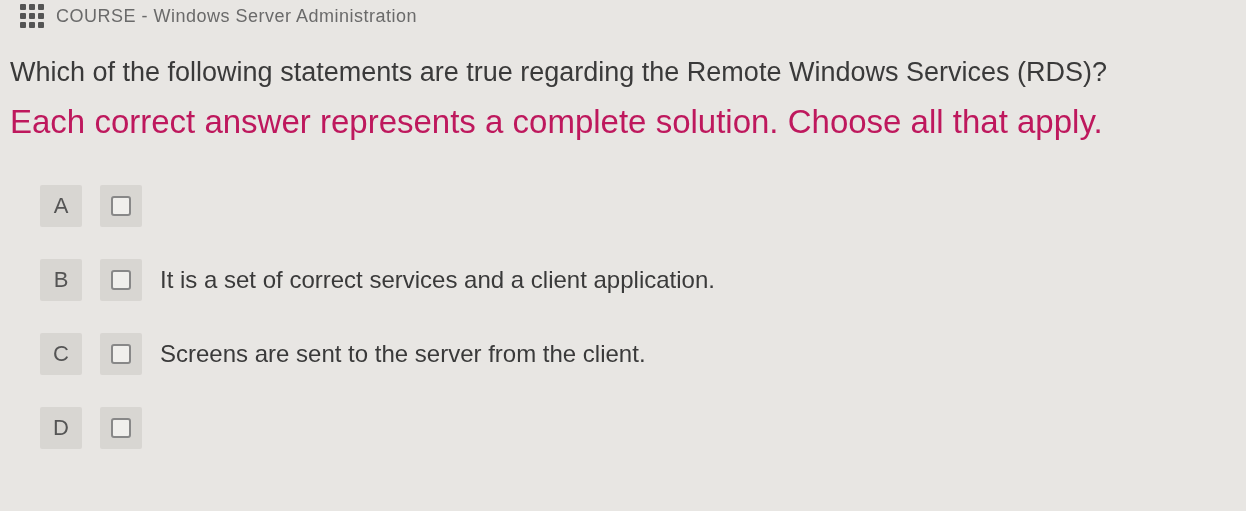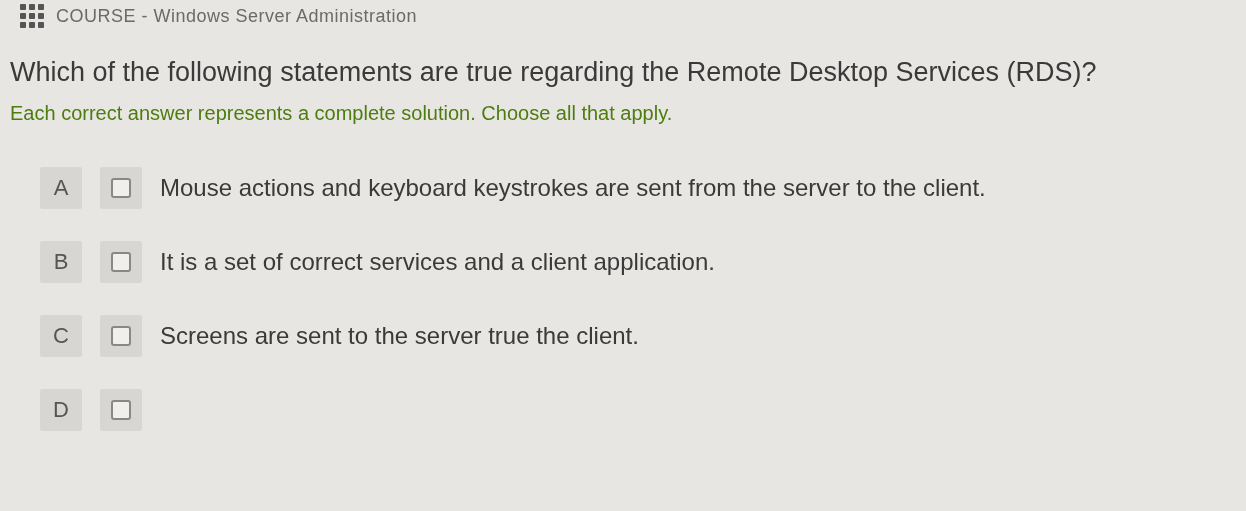--- a/index.html
+++ b/index.html
@@ -42,22 +42,22 @@
       padding: 20px 30px 0 10px;
     }
     .question {
       font-size: 27px;
       color: #3a3a3a;
       line-height: 1.5;
       margin-bottom: 6px;
       font-weight: 500;
     }
     .instruction {
-      font-size: 20px;
-      color: #4d7c0f;
+      font-size: 33px;
+      color: #be185d;
       line-height: 1.4;
       margin-bottom: 40px;
     }
     .options {
       padding-left: 30px;
     }
     .option {
       display: flex;
       align-items: center;
       gap: 18px;
@@ -109,47 +109,46 @@
       <span></span>
       <span></span>
     <span></span>
       <span></span>
       <span></span>
   </div>
   <div class="course-label">COURSE - Windows Server Administration</div>
 </div>
 
 <div class="content">
-  <div class="question">Which of the following statements are true regarding the Remote Desktop Services (RDS)?</div>
+  <div class="question">Which of the following statements are true regarding the Remote Windows Services (RDS)?</div>
   <div class="instruction">Each correct answer represents a complete solution. Choose all that apply.</div>
 
   <div class="options">
 
     <div class="option">
       <div class="letter-box">A</div>
       <div class="check-box">
         <div class="check-inner"></div>
       </div>
-      <div class="option-text">Mouse actions and keyboard keystrokes are sent from the server to the client.</div>
     </div>
 
     <div class="option">
       <div class="letter-box">B</div>
       <div class="check-box">
         <div class="check-inner"></div>
       </div>
       <div class="option-text">It is a set of correct services and a client application.</div>
     </div>
 
     <div class="option">
       <div class="letter-box">C</div>
       <div class="check-box">
         <div class="check-inner"></div>
       </div>
-      <div class="option-text">Screens are sent to the server true the client.</div>
+      <div class="option-text">Screens are sent to the server from the client.</div>
     </div>
 
     <div class="option">
       <div class="letter-box">D</div>
       <div class="check-box">
         <div class="check-inner"></div>
       </div>
     </div>
 
   </div>

